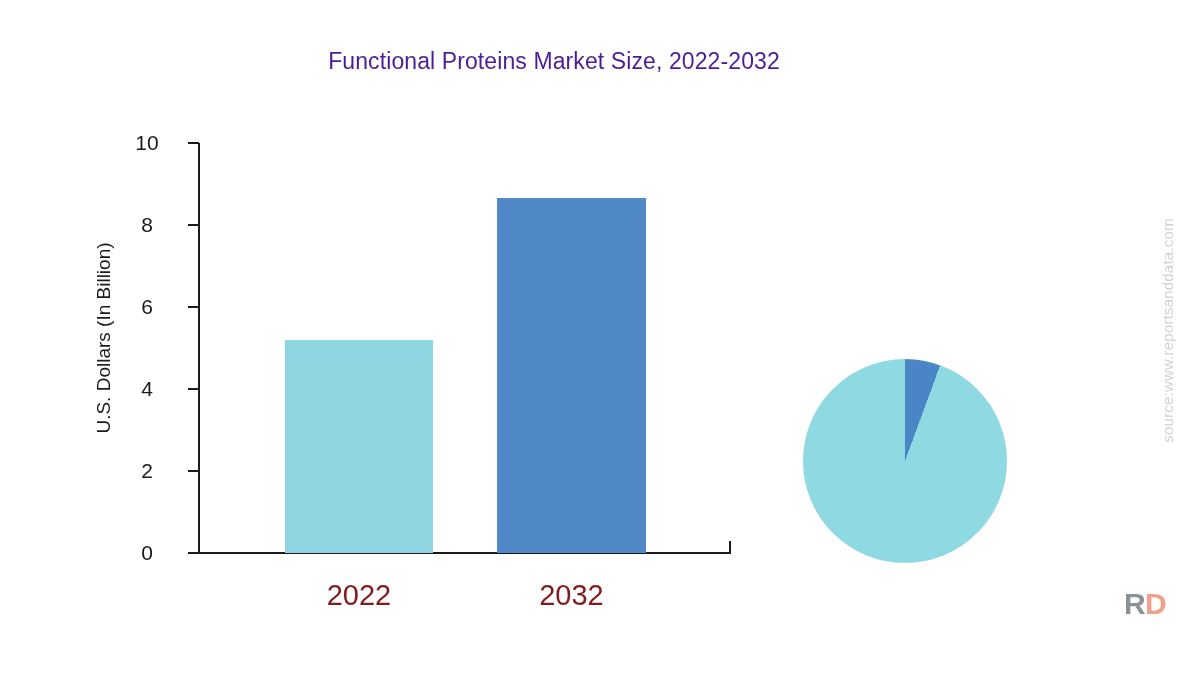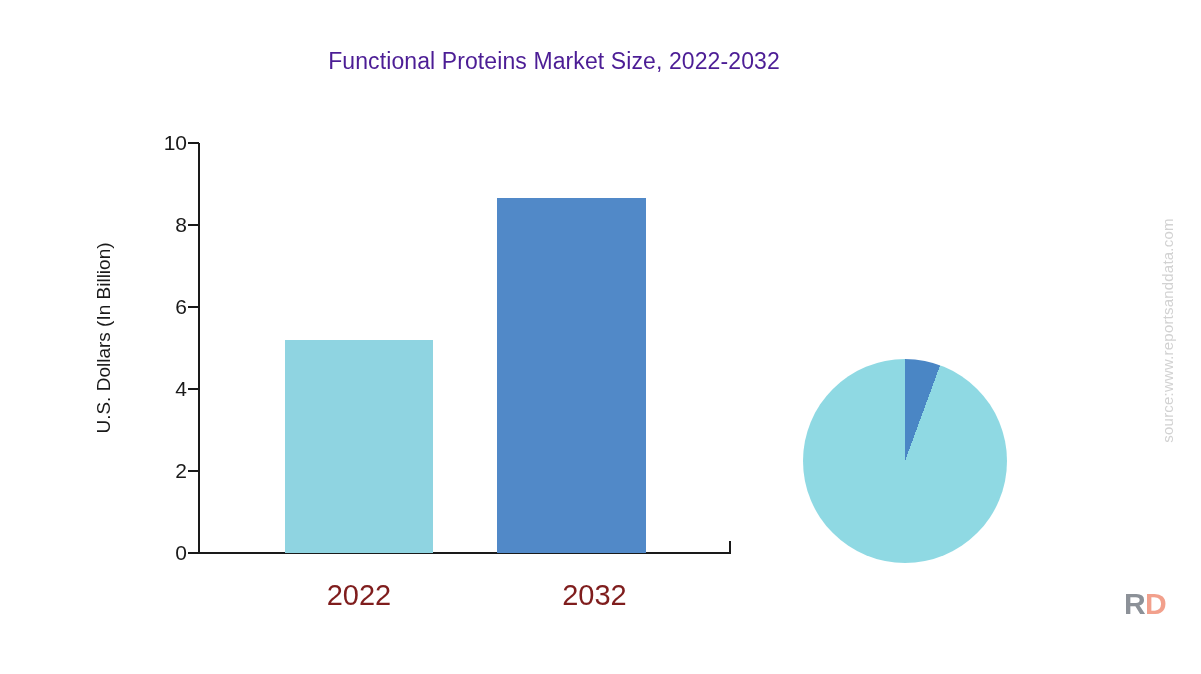--- a/index.html
+++ b/index.html
@@ -71,21 +71,21 @@
     font-size: 21px;
     line-height: 1;
     color: #1a1a1a;
   }
   .y-tick-row {
     position: absolute;
     left: 130px;
     width: 69px;
     height: 0;
   }
-  .y-tick-row > .y-tick-label { top: -11px; right: 12px; }
+  .y-tick-row > .y-tick-label { top: -11px; right: 32px; text-align: center; }
   .y-tick-row > .tick-mark {
     position: absolute;
     right: 0;
     top: -1px;
     width: 11px;
     height: 2px;
     background: #1a1a1a;
   }
 
   .axis-title-y {
@@ -221,21 +221,21 @@
     <span>U.S. Dollars (In Billion)</span>
   </div>
 
   <div class="bars-layer" id="bars">
       <div class="bar" style="left: 285px; width: 148px; height: 213.2px; background: rgb(143, 212, 225);"></div>
       <div class="bar" style="left: 497px; width: 149px; height: 354.65px; background: rgb(81, 137, 200);"></div>
     </div>
 
   <div id="xlabels">
       <div class="x-label" style="left: 285px; width: 148px;">2022</div>
-      <div class="x-label" style="left: 520px; width: 149px;">2032</div>
+      <div class="x-label" style="left: 497px; width: 149px;">2032</div>
     </div>
 </div>
 
 <div class="cagr-block">
 </div>
 
 <div class="pie" id="pie" style="background: conic-gradient(rgb(74, 134, 197) 0deg, rgb(74, 134, 197) 20.16deg, rgb(143, 217, 227) 20.16deg, rgb(143, 217, 227) 360deg);"></div>
 
 <div class="watermark">
   <span id="wm" style="color: rgb(210, 210, 210);">source:www.reportsanddata.com</span>

